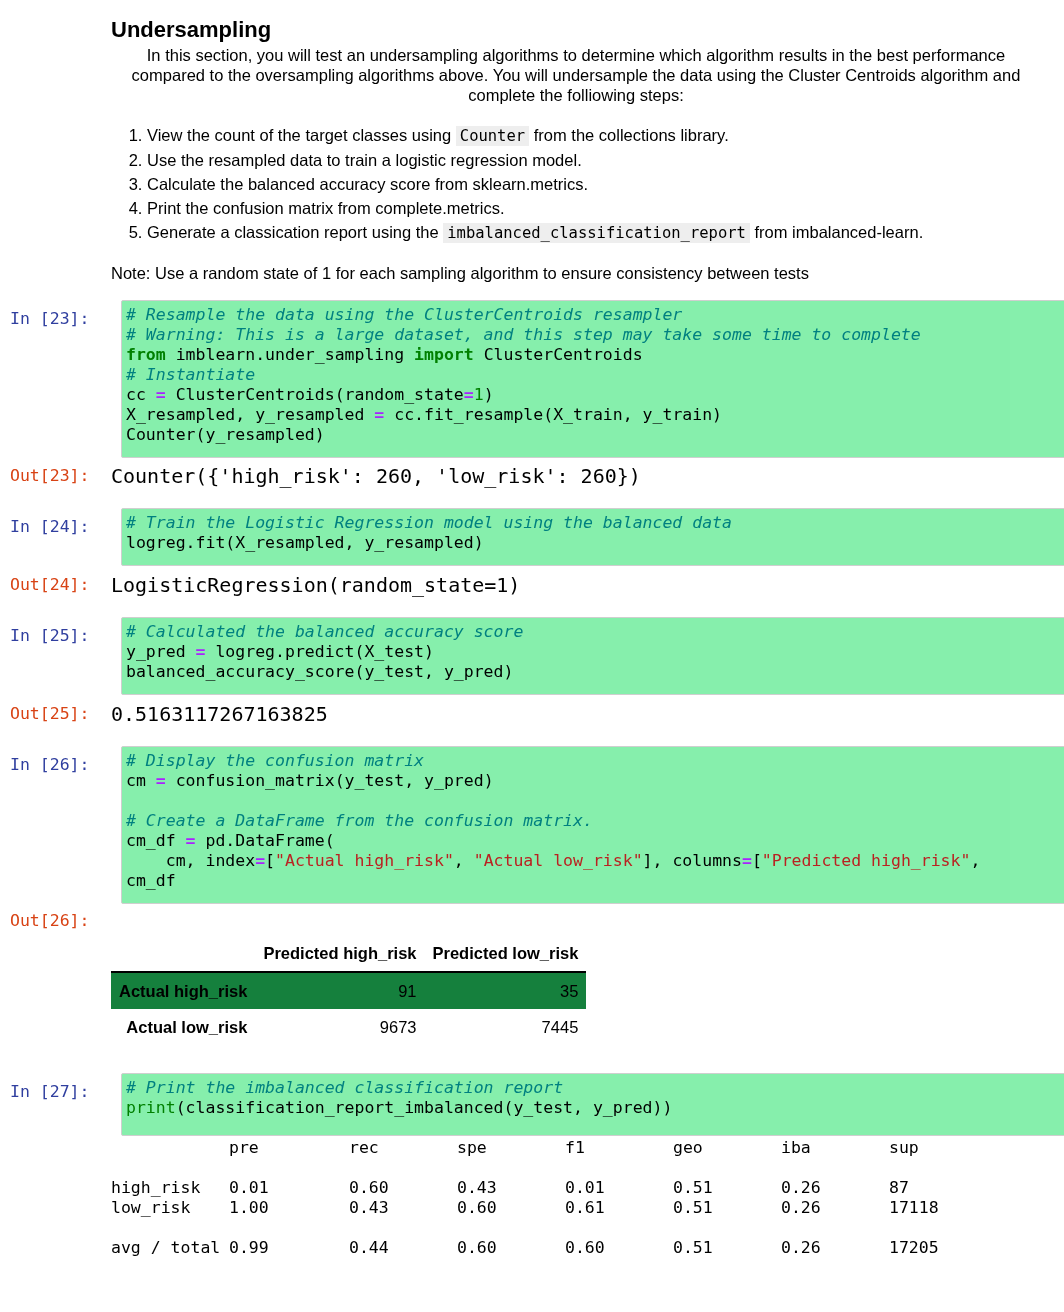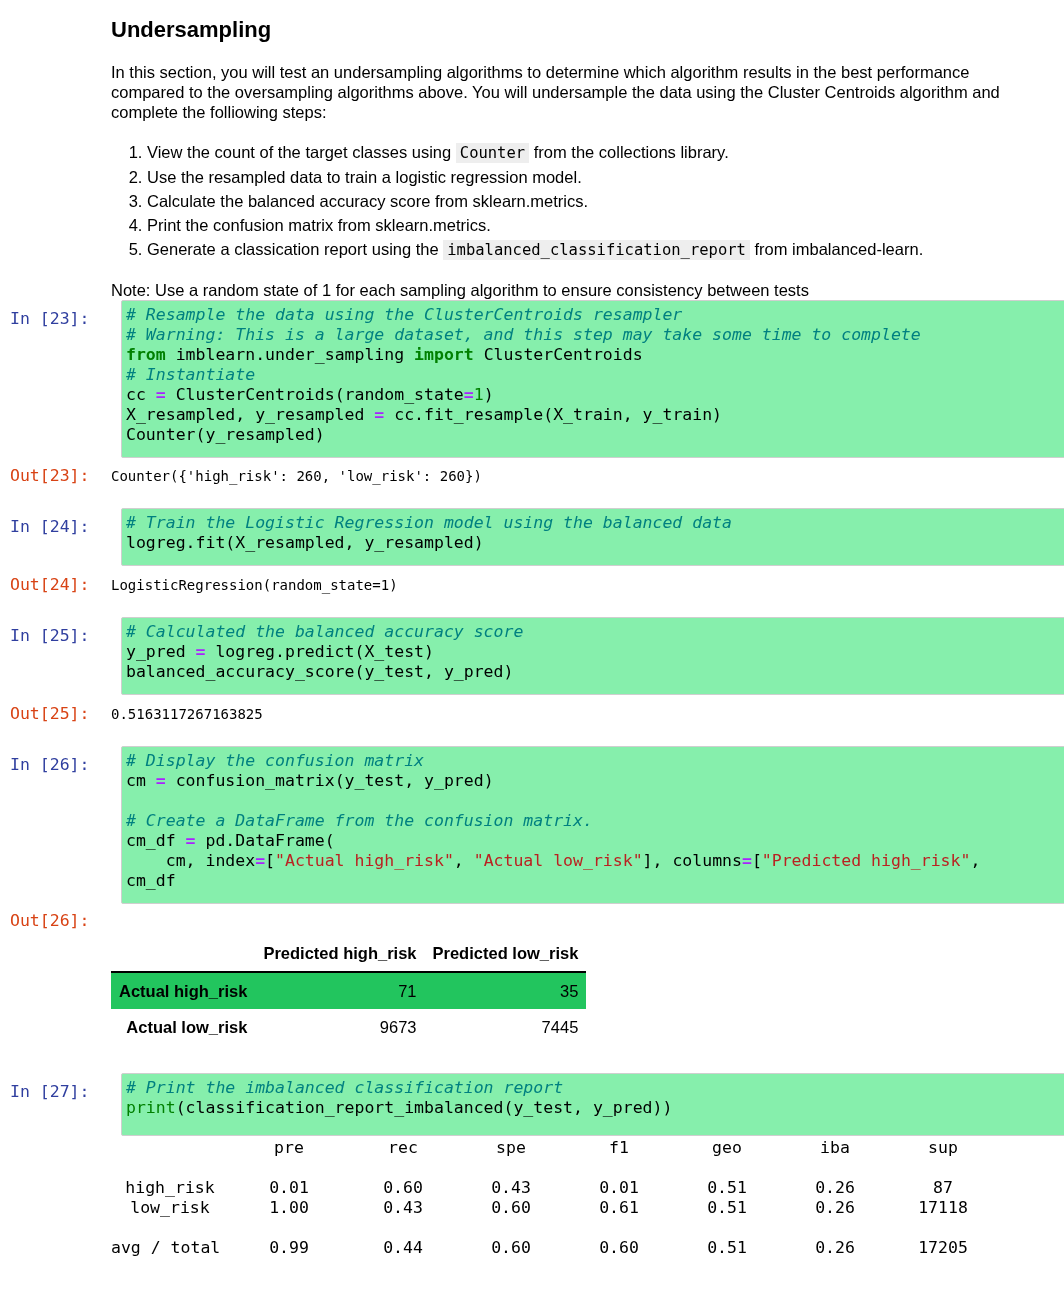--- a/index.html
+++ b/index.html
@@ -14,40 +14,40 @@
   .prompt.in { color:#303f9f; }
   .prompt.out { color:#d84315; }
   .cell { position:absolute; left:121px; width:945px; background:#86efac; border:1px solid #cfcfcf; border-radius:2px; padding:4px 4px; box-sizing:border-box; }
   .code { font-family:"DejaVu Sans Mono", monospace; font-size:16.5px; line-height:20px; white-space:pre; color:#000; overflow:hidden; }
   .cm { color:#008080; font-style:italic; }
   .kw { color:#008000; font-weight:bold; }
   .op { color:#aa22ff; font-weight:bold; }
   .num { color:#008000; }
   .str { color:#ba2121; }
   .bi { color:#008000; }
-  .outtext { position:absolute; left:111px; font-family:"DejaVu Sans Mono", monospace; font-size:14px; line-height:20px; white-space:pre; color:#000; }
+  .outtext { position:absolute; left:111px; font-family:"DejaVu Sans Mono", monospace; font-size:20px; line-height:20px; white-space:pre; color:#000; }
   table.df { position:absolute; left:111px; top:935px; border-collapse:collapse; font-size:16.5px; }
   table.df th, table.df td { padding:8px 8px; text-align:right; line-height:20px; }
   table.df thead th { font-weight:bold; border-bottom:2px solid #000; }
   table.df tbody th { font-weight:bold; }
-  table.df tbody tr.odd { background:#22c55e; }
+  table.df tbody tr.odd { background:#15803d; }
   table.report { position:absolute; left:111px; top:1138px; border-collapse:collapse; font-family:"DejaVu Sans Mono", monospace; font-size:16.5px; }
-  table.report td { padding:0; line-height:20px; text-align:center; white-space:pre; }
+  table.report td { padding:0; line-height:20px; text-align:left; white-space:pre; }
 </style>
 </head>
 <body>
 
 <div class="md" style="top:15px;">
   <h2>Undersampling</h2>
-  <p style="margin-top:17px;">In this section, you will test an undersampling algorithms to determine which algorithm results in the best performance compared to the oversampling algorithms above. You will undersample the data using the Cluster Centroids algorithm and complete the folliowing steps:</p>
+  <p style="text-align:center;">In this section, you will test an undersampling algorithms to determine which algorithm results in the best performance compared to the oversampling algorithms above. You will undersample the data using the Cluster Centroids algorithm and complete the folliowing steps:</p>
   <ol style="margin-top:18px;">
     <li><span>View the count of the target classes using </span><span class="icode">Counter</span><span> from the collections library.</span></li>
     <li><span>Use the resampled data to train a logistic regression model.</span></li>
     <li><span>Calculate the balanced accuracy score from sklearn.metrics.</span></li>
-    <li><span>Print the confusion matrix from sklearn.metrics.</span></li>
+    <li><span>Print the confusion matrix from complete.metrics.</span></li>
     <li><span>Generate a classication report using the </span><span class="icode">imbalanced_classification_report</span><span> from imbalanced-learn.</span></li>
   </ol>
   <p style="margin-top:18px;">Note: Use a random state of 1 for each sampling algorithm to ensure consistency between tests</p>
 </div>
 
 <div class="prompt in" style="top:309px;">In [23]:</div>
 <div class="cell" style="top:300px; height:158px;">
   <div class="code"><span class="cm"># Resample the data using the ClusterCentroids resampler</span>
 <span class="cm"># Warning: This is a large dataset, and this step may take some time to complete</span>
 <span class="kw">from</span> imblearn.under_sampling <span class="kw">import</span> ClusterCentroids
@@ -92,21 +92,21 @@
   <thead>
     <tr>
       <th></th>
       <th>Predicted high_risk</th>
       <th>Predicted low_risk</th>
     </tr>
   </thead>
   <tbody>
     <tr class="odd">
       <th>Actual high_risk</th>
-      <td>71</td>
+      <td>91</td>
       <td>35</td>
     </tr>
     <tr>
       <th>Actual low_risk</th>
       <td>9673</td>
       <td>7445</td>
     </tr>
   </tbody>
 </table>
 

